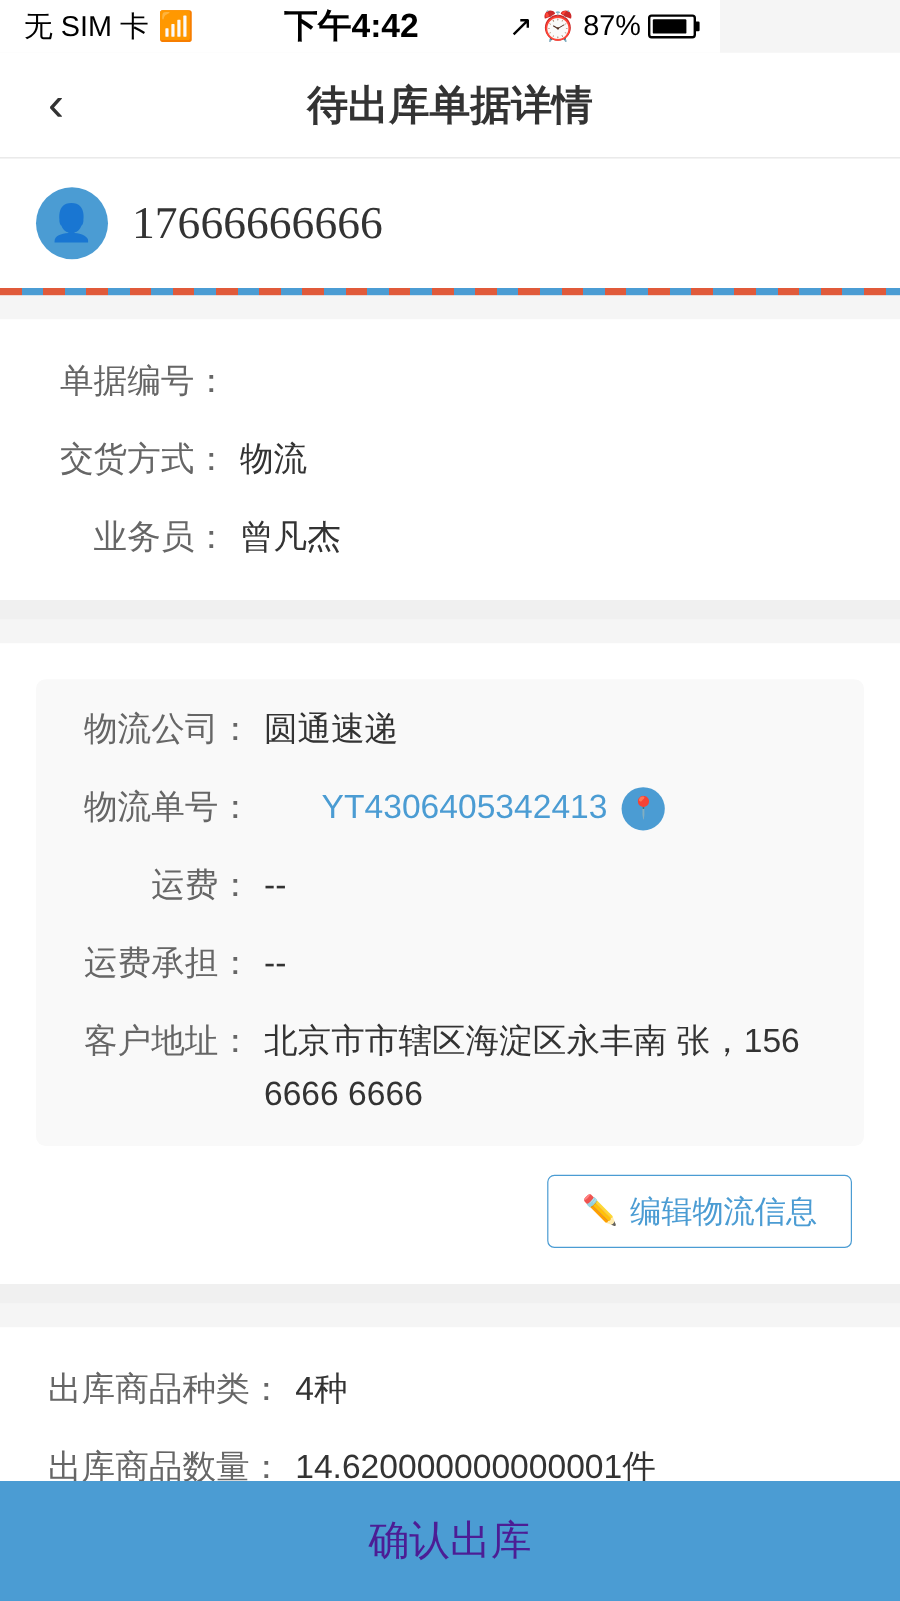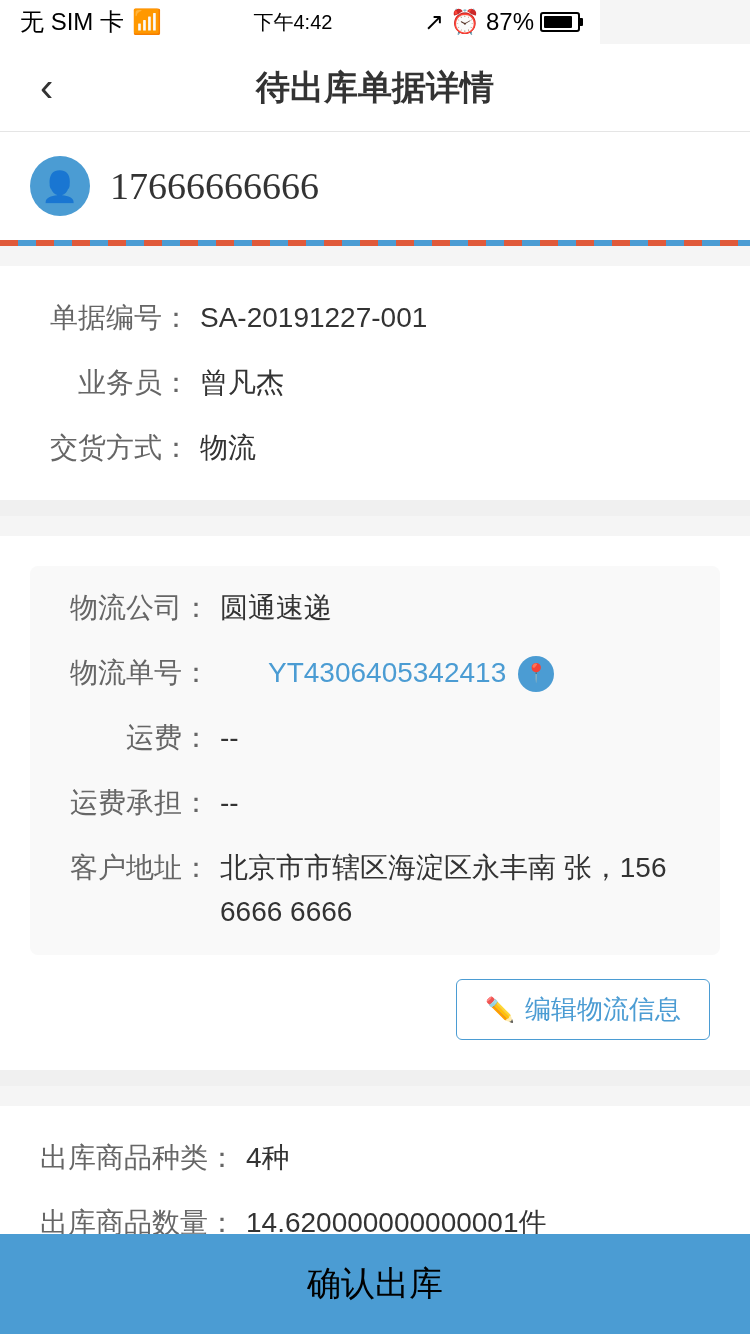--- a/index.html
+++ b/index.html
@@ -20,21 +20,21 @@
       height: 44px;
       background: #fff;
       display: flex;
       align-items: center;
       justify-content: space-between;
       padding: 0 20px;
       font-size: 24px;
       color: #000;
     }
     .status-left { display: flex; align-items: center; gap: 8px; }
-    .status-center { font-size: 20px; font-weight: 400; }
+    .status-center { font-size: 28px; font-weight: 700; }
     .status-right { display: flex; align-items: center; gap: 6px; font-size: 24px; }
     .battery {
       display: inline-flex; align-items: center;
       border: 2px solid #000; border-radius: 3px;
       width: 40px; height: 20px; padding: 2px; position: relative;
     }
     .battery::after {
       content: '';
       position: absolute; right: -5px; top: 50%; transform: translateY(-50%);
       width: 3px; height: 8px; background: #000; border-radius: 0 1px 1px 0;
@@ -205,21 +205,21 @@
       left: 0;
       width: 750px;
       height: 100px;
       background: #4b9cd3;
       display: flex;
       align-items: center;
       justify-content: center;
       cursor: pointer;
     }
     .confirm-text {
-      color: #000000;
+      color: #4c1d95;
       font-size: 34px;
       font-weight: 500;
       text-align: center;
     }
 
     
     .gray-sep {
       height: 16px;
       background: #f0f0f0;
     }
@@ -255,29 +255,28 @@
     <span>👤</span>
   </div>
   <div class="customer-phone">17666666666</div>
 </div>
 
 <div class="dashed-divider"></div>
 
 <div class="section">
   <div class="field-row">
     <span class="field-label">单据编号：</span>
-    <span class="field-value">SA-20191227-001</span>
+  </div>
+  <div class="field-row">
+    <span class="field-label">交货方式：</span>
+    <span class="field-value">物流</span>
   </div>
   <div class="field-row">
     <span class="field-label">业务员：</span>
     <span class="field-value">曾凡杰</span>
-  </div>
-  <div class="field-row">
-    <span class="field-label">交货方式：</span>
-    <span class="field-value">物流</span>
   </div>
 </div>
 
 <div class="gray-sep"></div>
 
 <div class="section">
   <div class="logistics-card">
     <div class="field-row">
       <span class="field-label">物流公司：</span>
       <span class="field-value">圆通速递</span>

